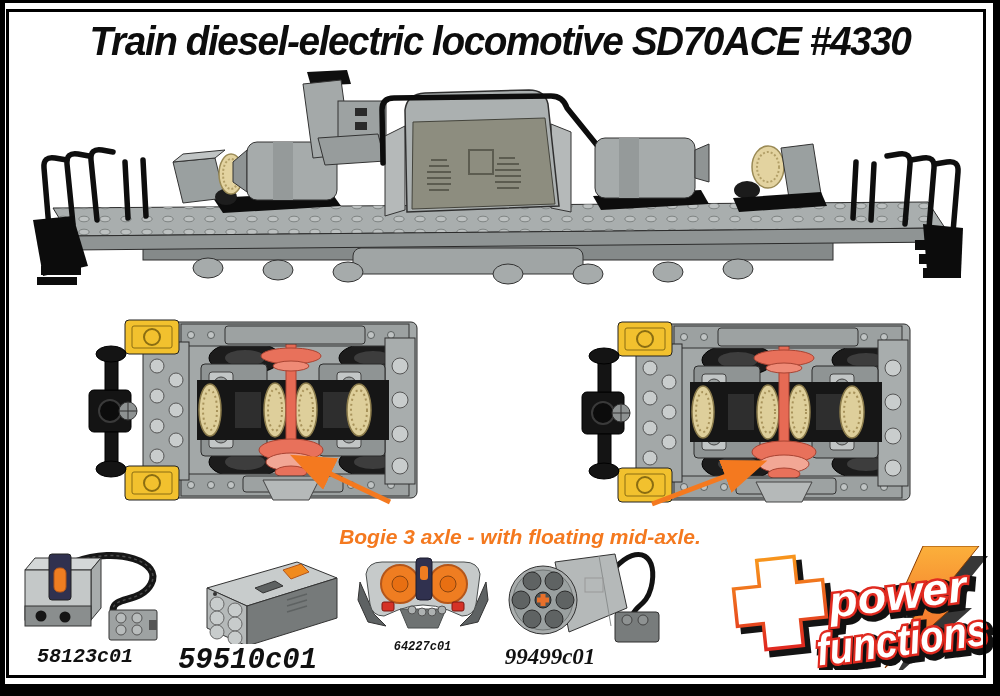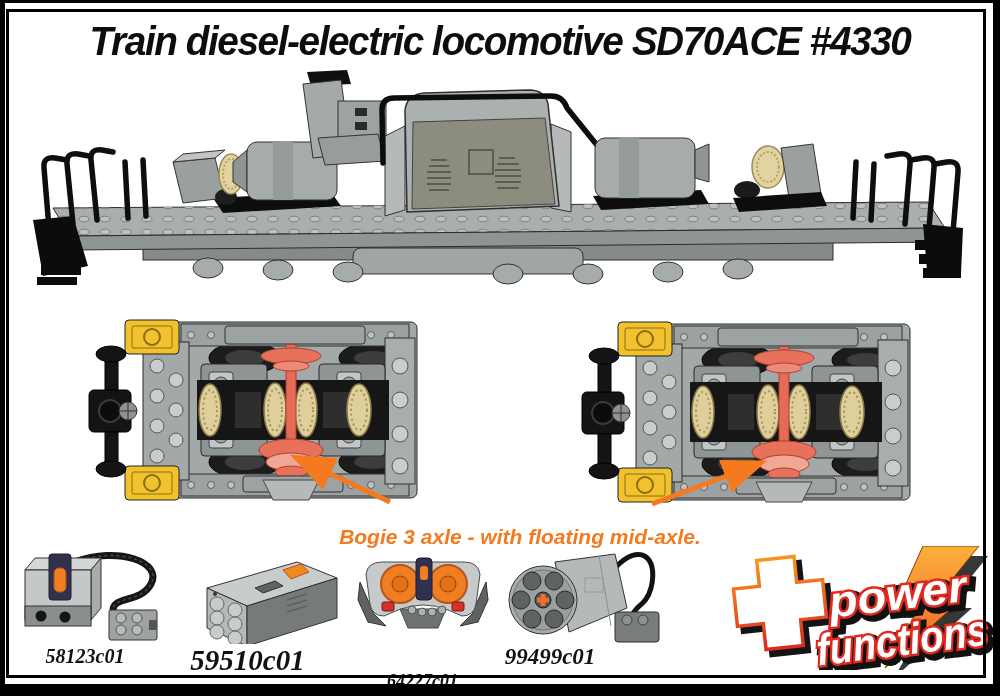--- a/index.html
+++ b/index.html
@@ -7,21 +7,21 @@
           font-family:"Liberation Sans",sans-serif;}
   .abs{position:absolute;}
   .outer-frame{position:absolute;inset:0;border:solid #000;border-width:3px 7px 12px 5px;pointer-events:none;z-index:60;}
   .inner-frame{position:absolute;left:6px;top:9px;right:14px;bottom:18px;border:3px solid #000;pointer-events:none;z-index:60;}
   .page-title{left:0;right:0;top:16px;height:50px;line-height:50px;text-align:center;
               font-size:40px;font-weight:bold;font-style:italic;letter-spacing:-1.5px;color:#0d0d0d;
               transform:scaleX(.97);white-space:nowrap;}
   .annot{left:290px;top:505px;width:460px;text-align:center;font-size:21px;font-weight:bold;
          font-style:italic;color:#F4791F;margin-top:20px;}
   .plabel{font-weight:bold;font-style:italic;color:#111;text-align:center;}
-  .plabel.sans{font-family:Liberation Serif, serif;}
+  .plabel.sans{font-family:Liberation Mono, monospace;}
   .plabel.serif{font-family:"Liberation Serif",serif;}
 </style>
 </head>
 <body>
 
 <div id="canvas">
   <div class="outer-frame"></div>
   <div class="inner-frame"></div>
 
   <div class="abs page-title">Train diesel-electric locomotive SD70ACE #4330</div>
@@ -365,21 +365,21 @@
         <circle cx="35" cy="41" r="9"></circle>
         <circle cx="57" cy="41" r="9"></circle>
     </g>
     <circle cx="46" cy="60" r="8" fill="#4F5353" stroke="#222"></circle>
     <rect x="43.5" y="54" width="5" height="12" fill="#E8702A"></rect>
     <rect x="40" y="57.5" width="12" height="5" fill="#E8702A"></rect>
   </svg>
 
   <div class="abs plabel sans" style="left:20px;top:645px;width:130px;font-size:20px;">58123c01</div>
   <div class="abs plabel sans" style="left:175px;top:644px;width:145px;font-size:29px;">59510c01</div>
-  <div class="abs plabel sans" style="left:350px;top:640px;width:145px;font-size:18px;margin-top:31px;">64227c01</div>
+  <div class="abs plabel sans" style="left:350px;top:640px;width:145px;font-size:12px;">64227c01</div>
   <div class="abs plabel serif" style="left:480px;top:644px;width:140px;font-size:23px;">99499c01</div>
 
   <svg class="abs" style="left:727px;top:546px;" width="266" height="124" viewBox="0 0 266 124">
     <defs>
       <linearGradient id="ograd" x1="0" y1="0" x2="0" y2="1">
         <stop offset="0" stop-color="#F7941D"></stop>
           <stop offset="1" stop-color="#E02A20"></stop>
       </linearGradient>
       <linearGradient id="ograd2" x1="0" y1="0" x2="0" y2="1">
         <stop offset="0" stop-color="#FBB03B"></stop>

